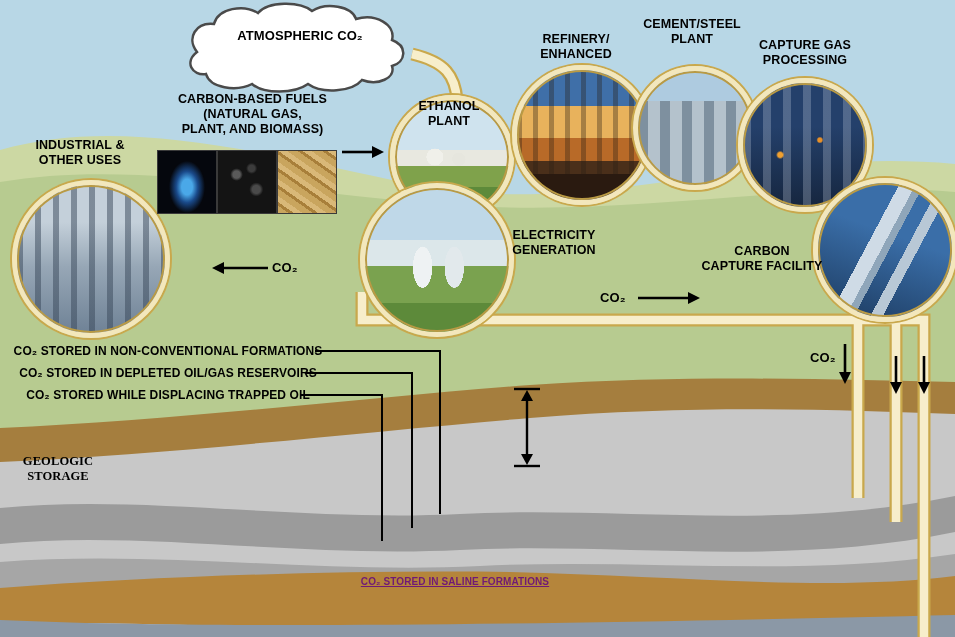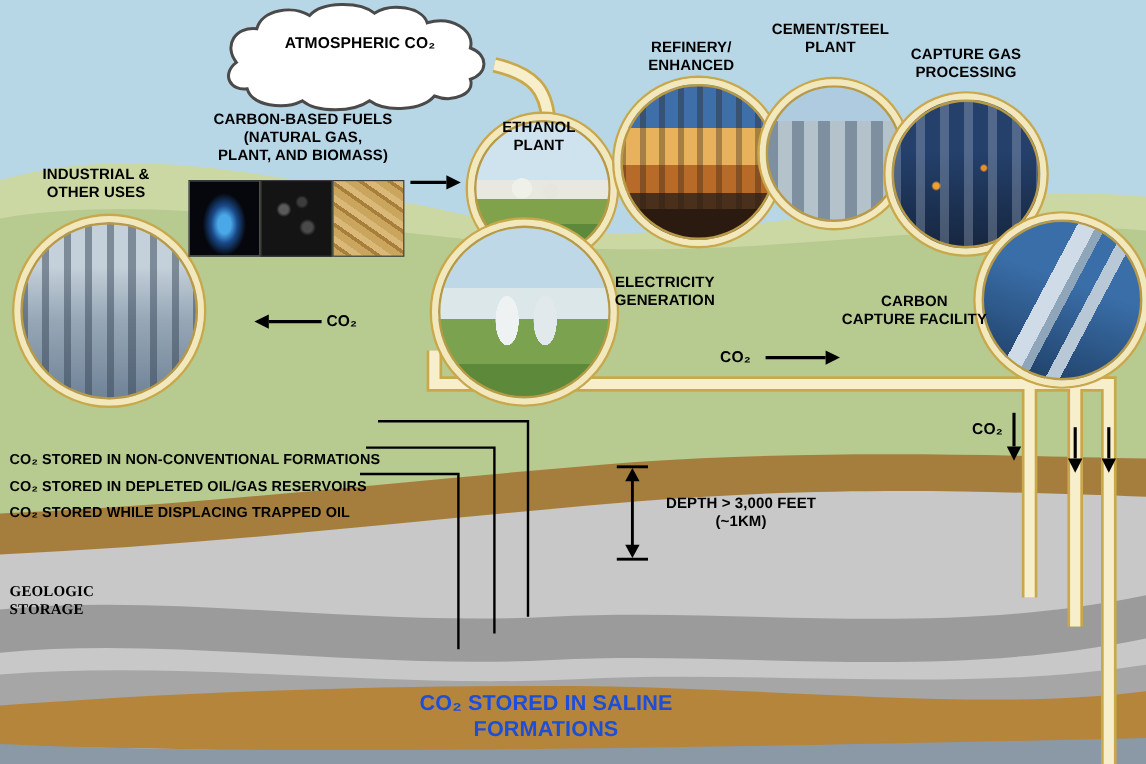--- a/index.html
+++ b/index.html
@@ -9,21 +9,21 @@
     font-family:"Liberation Sans","DejaVu Sans",sans-serif;
     padding-left:41px;
   }
   #stage svg{position:absolute;left:0;top:0;}
   .lbl{
     position:absolute;font-weight:bold;color:#000;
     font-size:12.5px;line-height:1.18;text-align:center;
     letter-spacing:.1px;
   }
   .lbl span{display:block;}
-  .left{text-align:left;margin-top:32px;}
+  .left{text-align:center;}
   .circ{
     position:absolute;border-radius:50%;
     border:5px solid #f3e7bc;
     box-shadow:0 0 0 2px #c9a84c, inset 0 0 0 2px #b99a44;
     z-index:2;
   }
   .thumb{
     position:absolute;width:58px;height:62px;border:1px solid #3a3a3a;z-index:2;
   }
   .z4{z-index:4;}
@@ -214,22 +214,18 @@
   </div>
   <div class="lbl left z4" style="left:8px;top:388px;width:320px;font-size:12px;">
     <span>CO₂ STORED WHILE DISPLACING TRAPPED OIL</span>
   </div>
 
   <div class="lbl left z4" style="left:8px;top:454px;width:100px;font-family:Liberation Serif, serif;">
     <span>GEOLOGIC</span>
     <span>STORAGE</span>
   </div>
 
-  <div class="lbl z4" style="left:540px;top:412px;width:155px;">
-    <span>DEPTH &gt; 3,000 FEET</span>
-    <span>(~1KM)</span>
-  </div>
-
-  <div class="lbl z4" style="left:295px;top:576px;width:320px;font-size:18px;color:#1d4ed8;">
+
+  <div class="lbl z4" style="left:295px;top:576px;width:320px;font-size:10px;color:#701a75;text-decoration:underline;">
     <span>CO₂ STORED IN SALINE FORMATIONS</span>
   </div>
 
 </div>
 
 </body></html>

